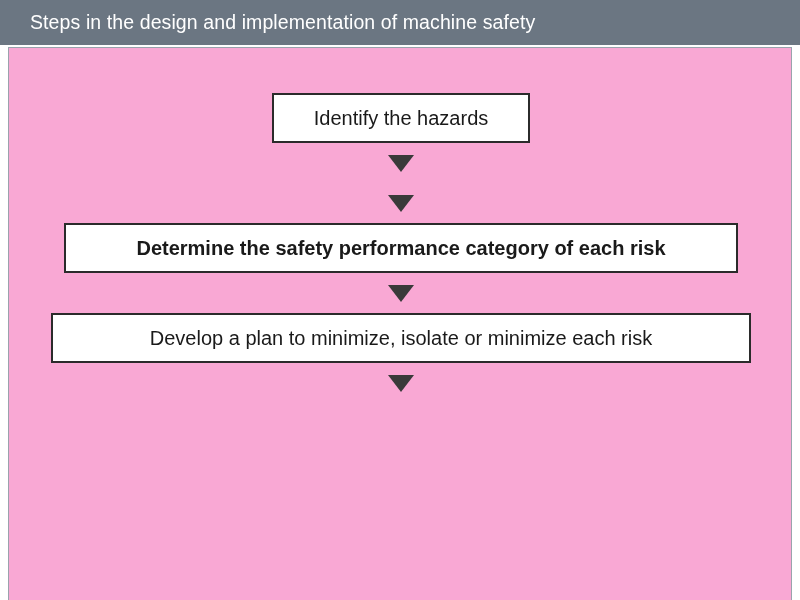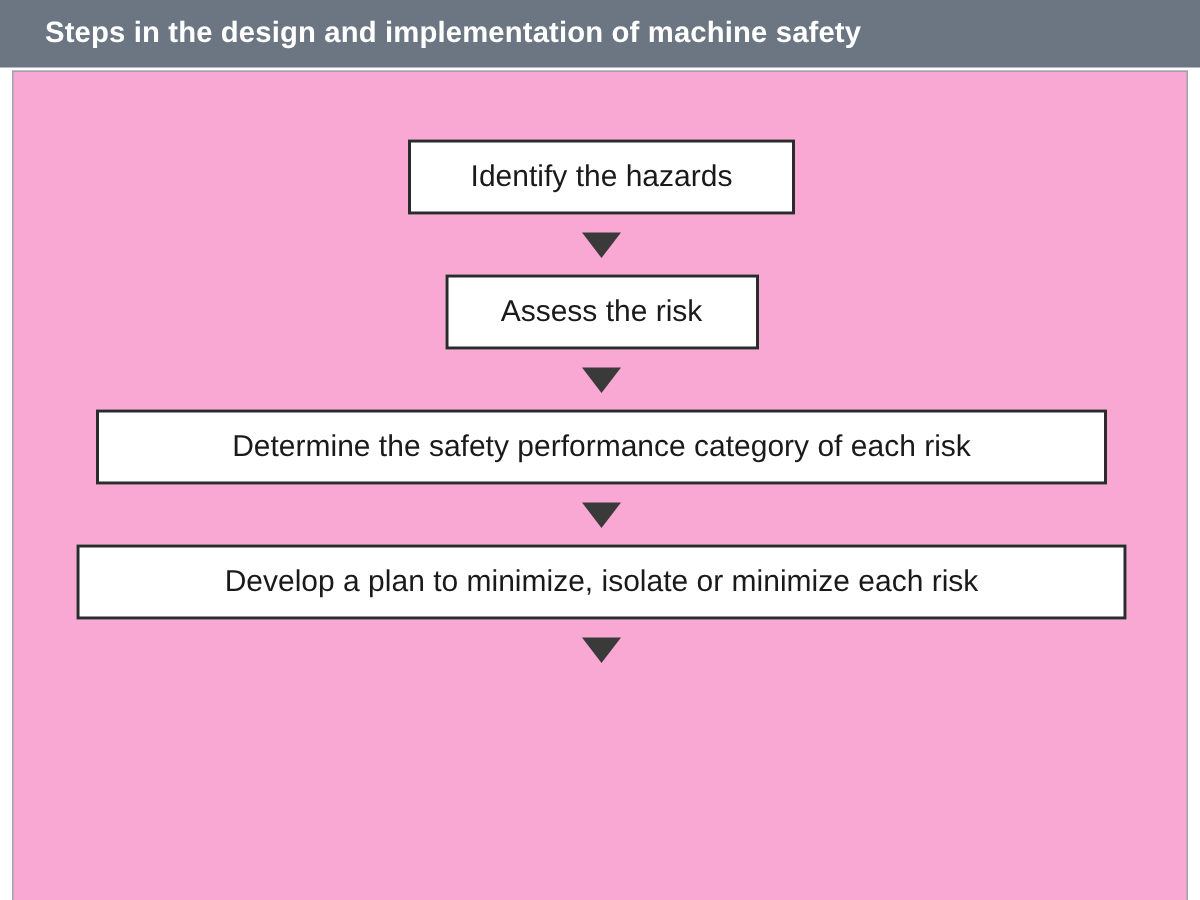--- a/index.html
+++ b/index.html
@@ -34,21 +34,21 @@
     box-sizing: border-box;
   }
   #header-title {
     position: absolute;
     left: 30px;
     top: 0;
     height: 45px;
     line-height: 45px;
     color: #ffffff;
     font-size: 19.5px;
-    font-weight: bold;
+    font-weight: normal;
     letter-spacing: 0.1px;
     white-space: nowrap;
     font-family: "Liberation Sans", "DejaVu Sans", sans-serif;
   }
 
   
   #content-panel {
     position: absolute;
     left: 8px;
     top: 47px;
@@ -85,21 +85,21 @@
     color: #1a1a1a;
     font-size: 20px;
     font-weight: normal;
     white-space: nowrap;
     padding: 0 14px;
     font-family: "Liberation Sans", "DejaVu Sans", sans-serif;
   }
 
   .flow-box.w-narrow   { width: 258px; }
   .flow-box.w-small    { width: 209px; }
-  .flow-box.w-wide     { width: 674px; }
+  .flow-box.w-wide     { width: 674px; font-weight: bold; }
   .flow-box.w-widest   { width: 700px; }
   .flow-box.w-medium   { width: 304px; }
 
   .flow-arrow {
     width: 0;
     height: 0;
     border-left: 13px solid transparent;
     border-right: 13px solid transparent;
     border-top: 17px solid #3a3a3a;
     margin: 12px 0 11px 0;
@@ -117,23 +117,20 @@
   <div id="content-panel">
 
     <div id="flow-stack">
 
       <div class="flow-box w-narrow">
         <span>Identify the hazards</span>
       </div>
 
       <div class="flow-arrow"></div>
 
-      <div class="flow-box w-small">
-        <span>Assess the risk</span>
-      </div>
 
       <div class="flow-arrow"></div>
 
       <div class="flow-box w-wide">
         <span>Determine the safety performance category of each risk</span>
       </div>
 
       <div class="flow-arrow"></div>
 
       <div class="flow-box w-widest">

